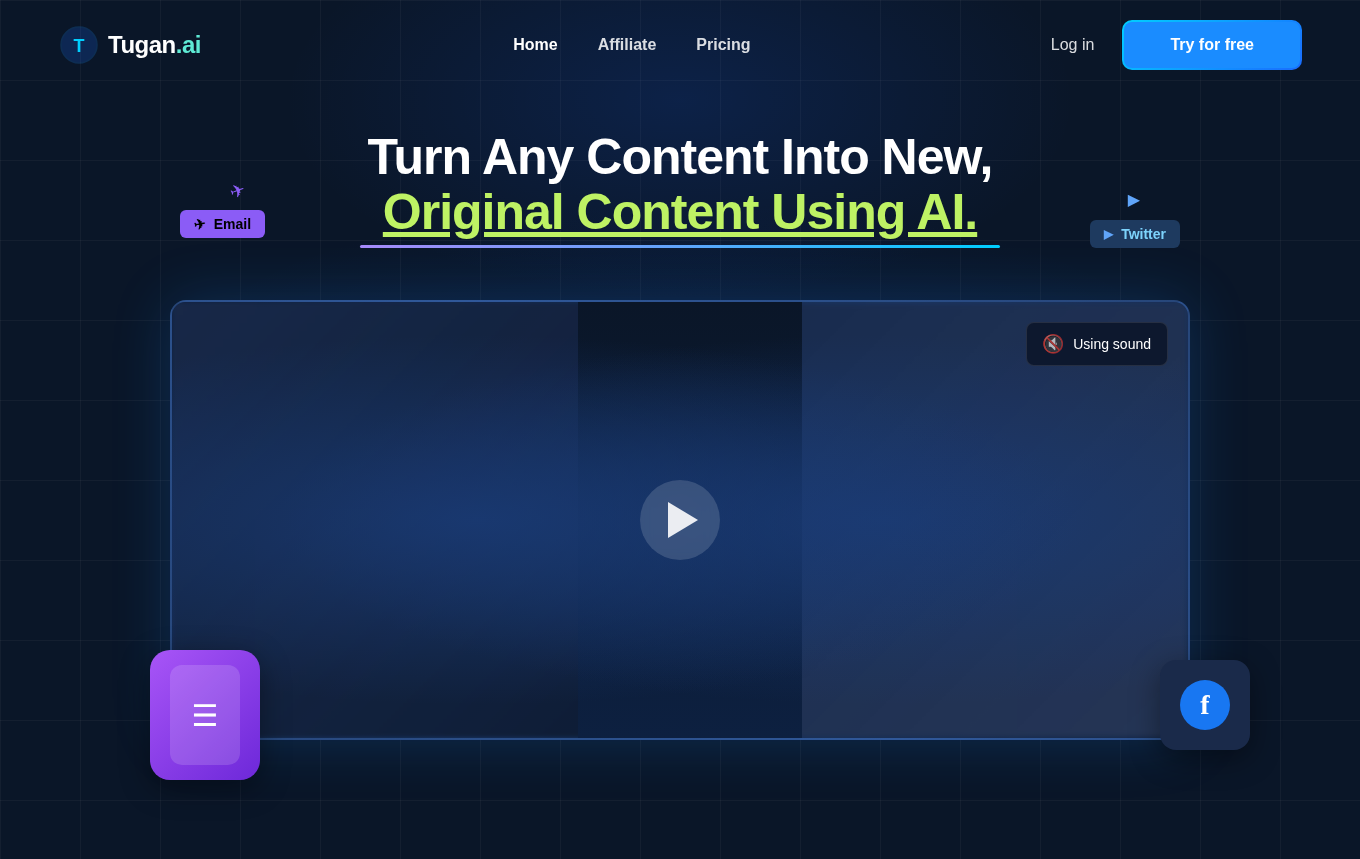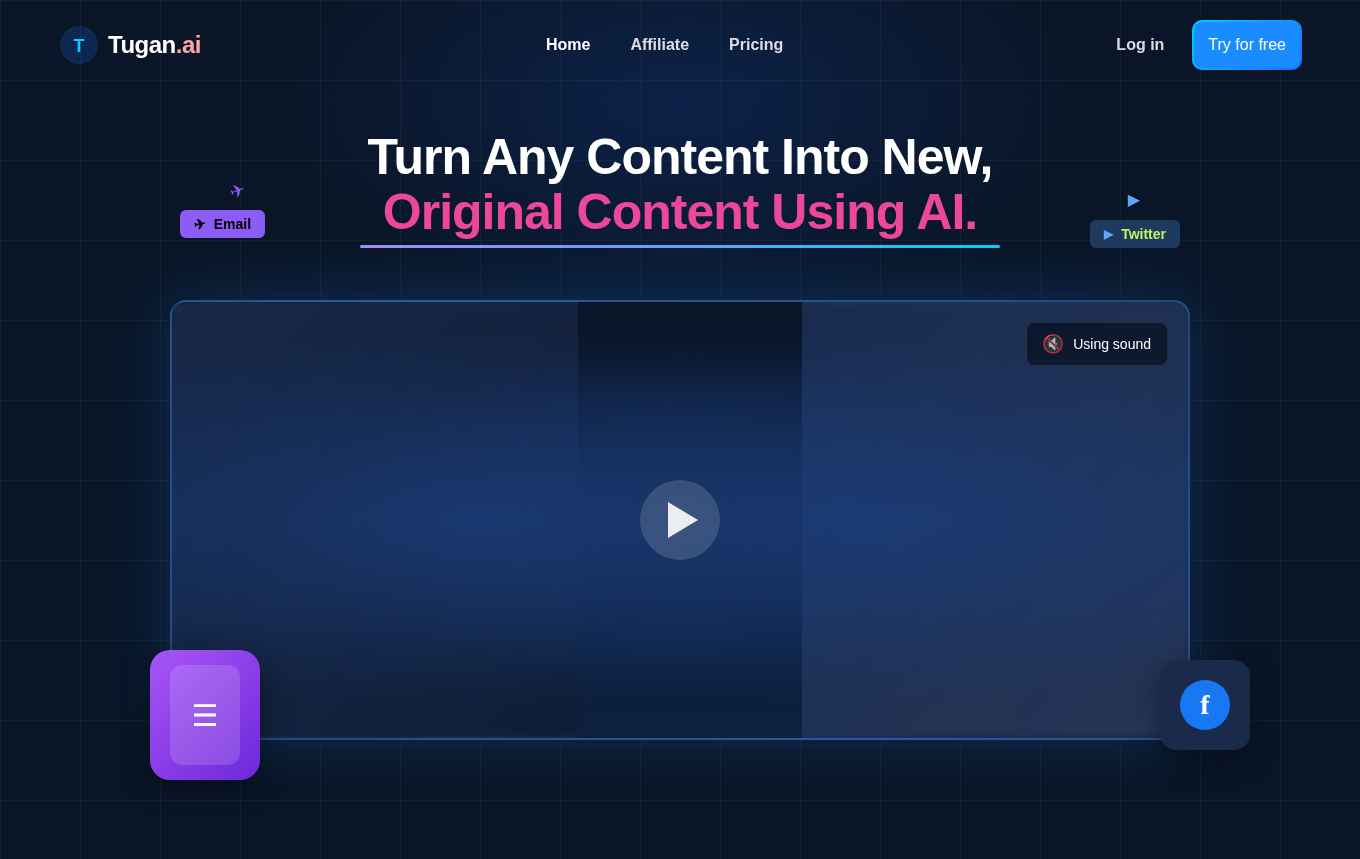--- a/index.html
+++ b/index.html
@@ -51,21 +51,21 @@
     }
 
     .logo-text {
       font-size: 24px;
       font-weight: 700;
       color: #fff;
       letter-spacing: -0.5px;
     }
 
     .logo-text span {
-      color: #fca5a5;
+      color: #5eead4;
       text-align: center;
     }
 
     .nav-links {
       display: flex;
       align-items: center;
       gap: 40px;
       list-style: none;
     }
 
@@ -84,34 +84,34 @@
 
     .nav-right {
       display: flex;
       align-items: center;
       gap: 30px;
     }
 
     .login-btn {
       color: rgba(255,255,255,0.85);
       font-size: 16px;
-      font-weight: 700;
+      font-weight: 400;
       background: none;
       border: none;
       cursor: pointer;
     }
 
     .try-btn {
       background: #1a8cff;
       color: #fff;
       border: none;
       border-radius: 8px;
-      padding: 14px 14px;
+      padding: 14px 46px;
       font-size: 16px;
-      font-weight: 400;
+      font-weight: 700;
       cursor: pointer;
       position: relative;
       text-align: center;
     }
 
     .try-btn::before {
       content: '';
       position: absolute;
       top: -2px; left: -2px; right: -2px; bottom: -2px;
       border-radius: 10px;
@@ -132,22 +132,23 @@
       font-weight: 800;
       line-height: 1.1;
       letter-spacing: -1px;
     }
 
     .hero h1 .line1 {
       color: #fff;
     }
 
     .hero h1 .line2 {
-      color: #ec4899;
-      position: relative;
+      color: #bef264;
+      position: relative;
+      text-decoration: underline;
     }
 
     .hero h1 .line2::after {
       content: '';
       position: absolute;
       bottom: -8px;
       left: 50%;
       transform: translateX(-50%);
       width: 640px;
       height: 3px;
@@ -177,21 +178,21 @@
       font-size: 14px;
       transform: rotate(-10deg);
       display: inline-block;
     }
 
     .twitter-badge {
       position: absolute;
       right: 180px;
       top: 220px;
       background: #1e3a5f;
-      color: #bef264;
+      color: #7dd3fc;
       padding: 6px 14px;
       border-radius: 6px;
       font-size: 14px;
       font-weight: 600;
       display: flex;
       align-items: center;
       gap: 8px;
       z-index: 20;
     }
 

